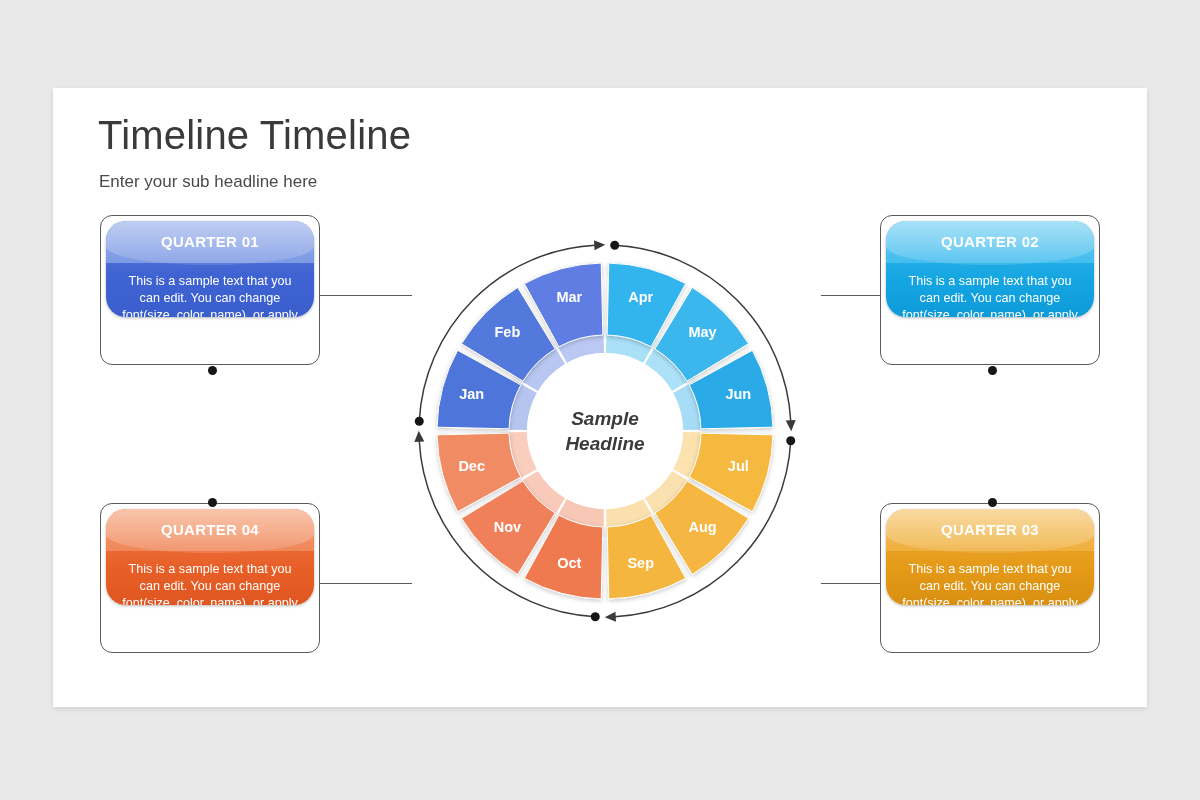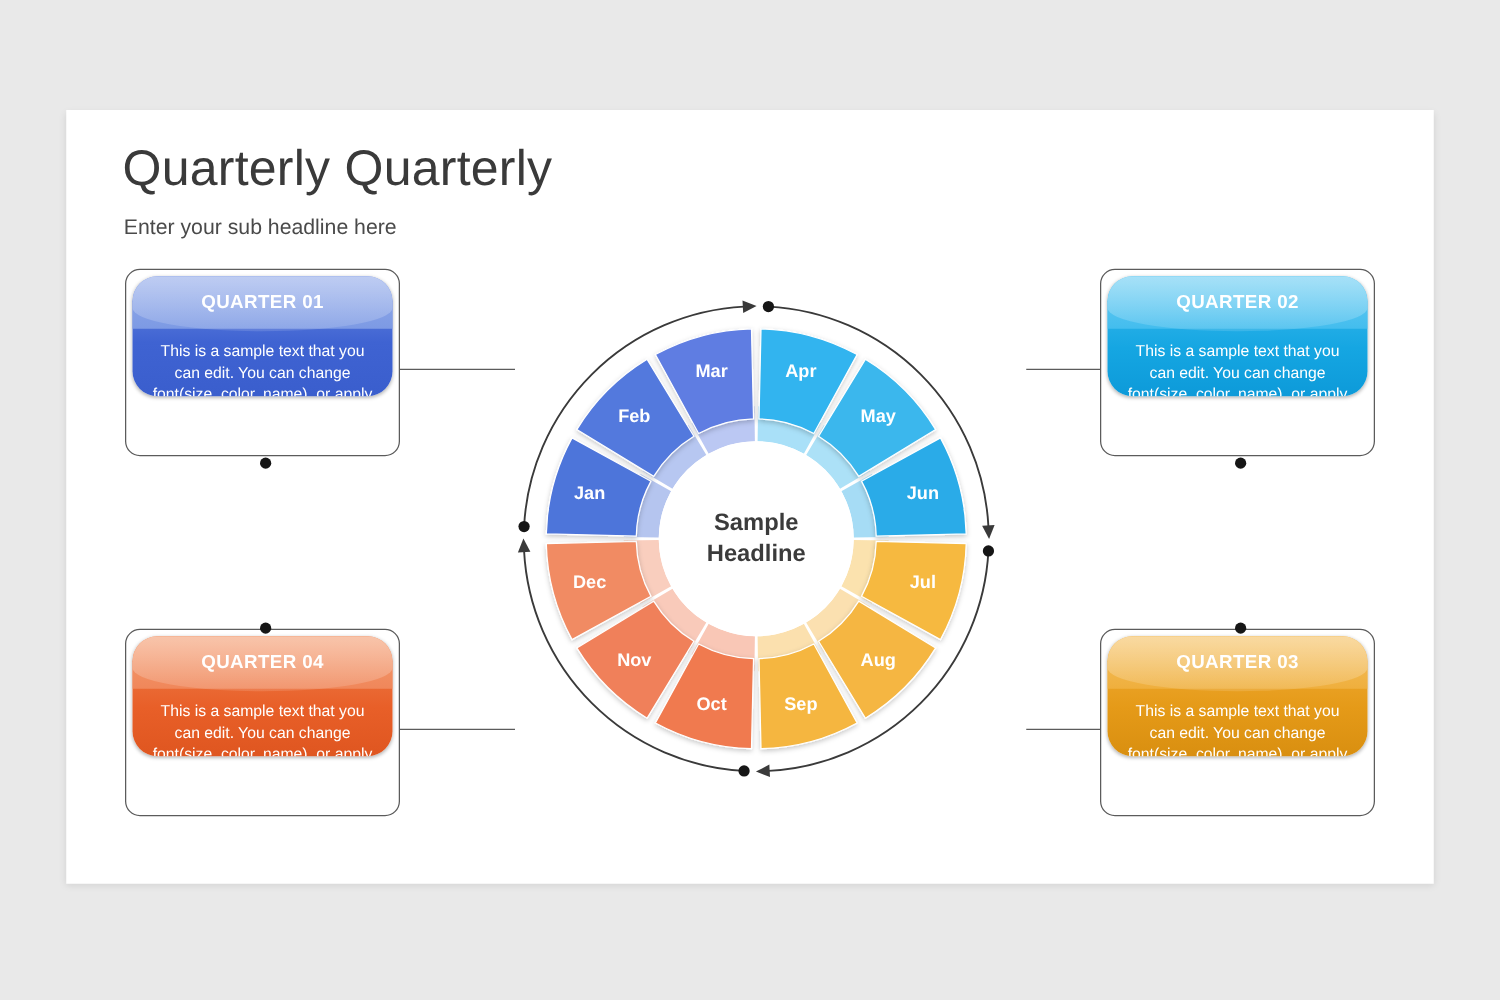--- a/index.html
+++ b/index.html
@@ -91,29 +91,29 @@
   
   #wheel{position:absolute;left:342px;top:133px;width:420px;height:420px;}
   .seg-label{
     font-family:"Liberation Sans","DejaVu Sans",sans-serif;
     font-size:14.5px;font-weight:bold;fill:#ffffff;
     text-anchor:middle;dominant-baseline:middle;
   }
   #center-text{
     position:absolute;left:50%;top:50%;transform:translate(-50%,-50%);
     text-align:center;color:#3b3b3b;font-weight:bold;
-    font-size:19px;line-height:25px;white-space:pre-line;
+    font-size:19px;line-height:25px;white-space:pre-line;font-style:italic;
   }
 </style>
 </head>
 <body>
 
 <div id="slide">
 
-  <div id="page-title">Quarterly Quarterly</div>
+  <div id="page-title">Timeline Timeline</div>
   <div id="page-subtitle">Enter your sub headline here</div>
 
   <div id="q1-frame" class="q-frame"></div>
   <div id="q1-line" class="q-line"></div>
   <div id="q1-dot" class="q-dot"></div>
   <div id="q1-card" class="q-card c-q1">
     <div class="q-head">QUARTER 01</div>
     <div class="q-gloss"></div>
     <div class="q-body">This is a sample text that you can edit. You can change font(size, color, name), or apply any desired formatting</div>
   </div>

